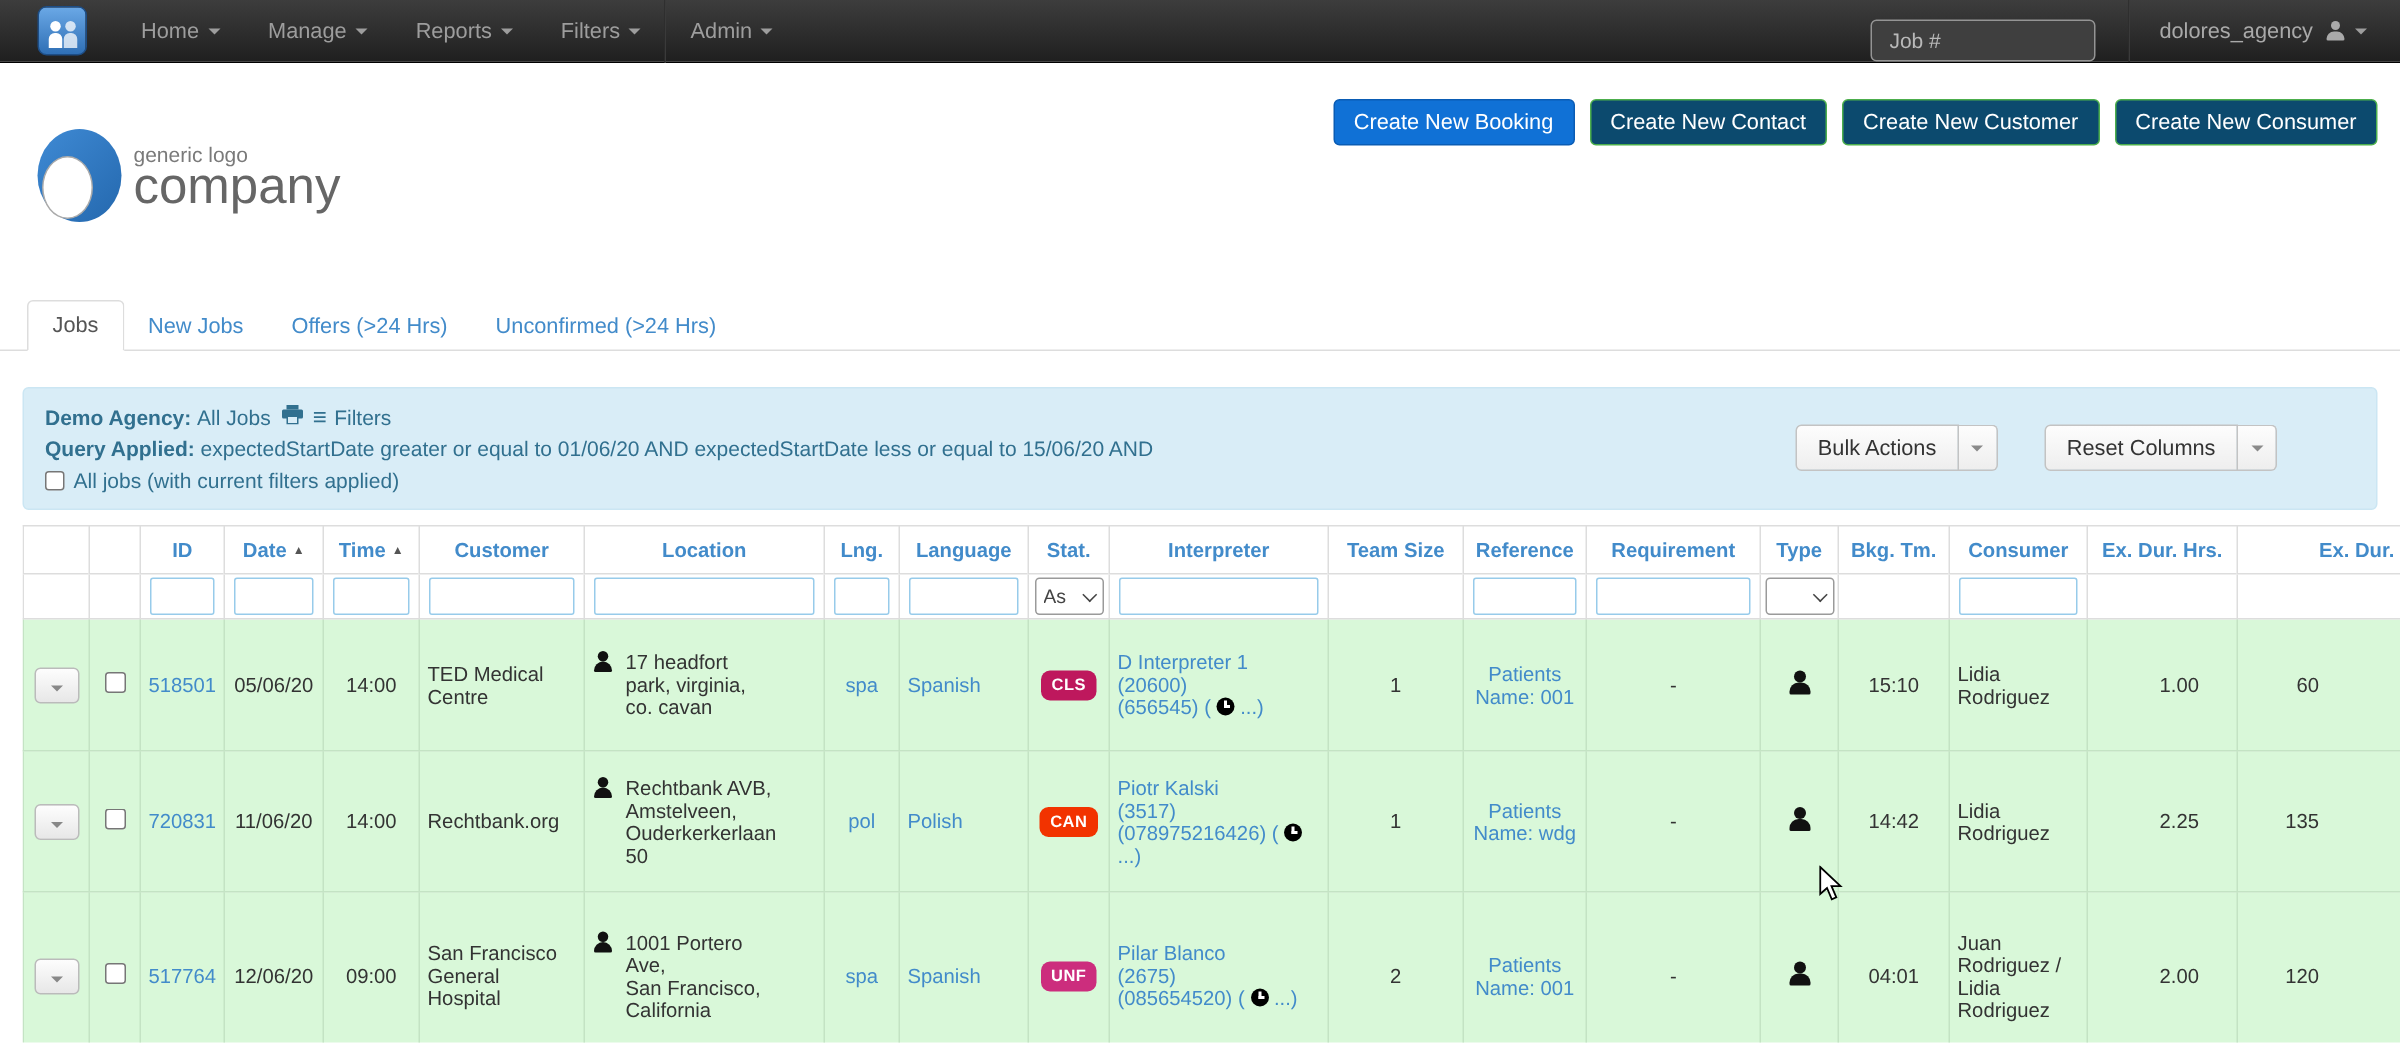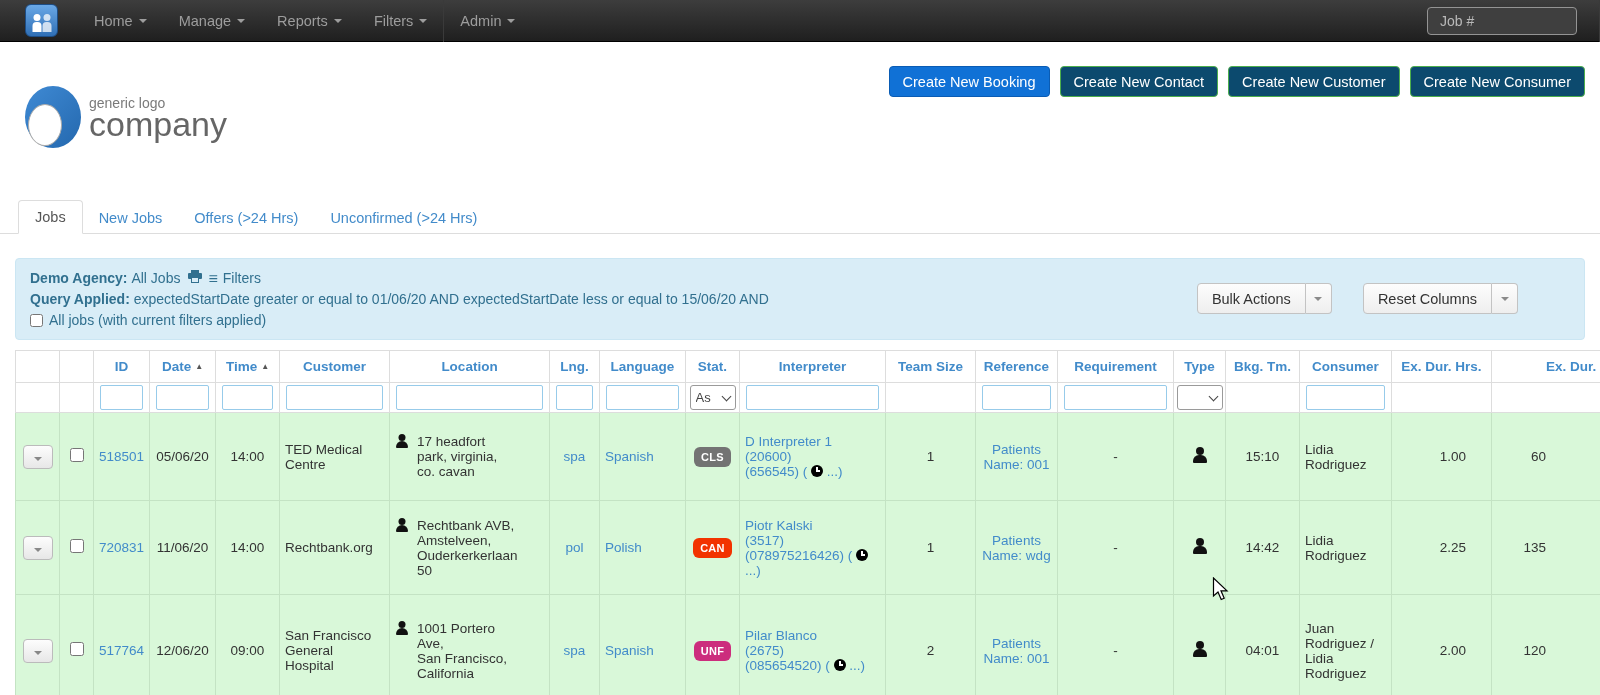--- a/index.html
+++ b/index.html
@@ -16,21 +16,21 @@
   .nav-logo .fig::before { content:''; position:absolute; top:-5px; left:50%; transform:translateX(-50%);
     width:7px; height:7px; border-radius:50%; background:#fff; }
   .nav-logo .fig::after { content:''; position:absolute; bottom:0; left:50%; transform:translateX(-50%);
     width:9px; height:10px; border-radius:4px 4px 0 0; background:#fff; }
   .nav-logo .fig.f1 { left:6px; } .nav-logo .fig.f2 { right:6px; opacity:.75; }
   .nav-menu { display:flex; align-items:center; height:100%; margin-left:20px; }
   .nav-item { display:flex; align-items:center; padding:0 16px; height:100%; cursor:pointer; }
   .caret-down { width:0; height:0; border-left:4px solid transparent; border-right:4px solid transparent;
     border-top:4px solid #9d9d9d; display:inline-block; margin-left:6px; }
   .nav-divider { width:1px; height:42px; background:#101010; border-right:1px solid #3a3a3a; }
-  .nav-right { margin-left:auto; display:flex; align-items:center; height:100%; }
+  .nav-right { margin-left:auto; display:flex; align-items:flex-end; height:100%; }
   .job-input { width:150px; height:28px; background:#3f3f3f; border:1px solid #949494; border-radius:4px;
     color:#ccc; font-size:14px; padding:0 12px; margin-right:22px; outline:none; font-family:inherit; }
   .job-input::placeholder { color:#b9b9b9; }
   .nav-user { display:flex; align-items:center; padding:0 22px 0 20px; height:100%; cursor:pointer; color:#a9a9a9; }
   .user-icon { position:relative; width:14px; height:13px; display:inline-block; margin-left:8px; }
   .user-icon::before { content:''; position:absolute; top:0; left:50%; transform:translateX(-50%);
     width:6px; height:6px; border-radius:50%; background:#a9a9a9; }
   .user-icon::after { content:''; position:absolute; bottom:0; left:50%; transform:translateX(-50%);
     width:12px; height:6px; border-radius:5px 5px 1px 1px; background:#a9a9a9; }
 
@@ -156,20 +156,25 @@
         </span>
         <span class="nav-divider"></span>
         <span class="nav-item">
           <span>Admin</span>
           <span class="caret-down"></span>
         </span>
       </div>
     <div class="nav-right">
       <input class="job-input" placeholder="Job #" style="">
       <span class="nav-divider"></span>
+      <div class="nav-user">
+        <span>dolores_agency</span>
+        <span class="user-icon"></span>
+        <span class="caret-down"></span>
+      </div>
     </div>
   </nav>
 
   <div class="header-row">
     <div class="header-actions">
         <button class="btn primary">Create New Booking</button>
         <button class="btn success">Create New Contact</button>
         <button class="btn success">Create New Customer</button>
         <button class="btn success">Create New Consumer</button>
       </div>
@@ -340,21 +345,21 @@
             <td class="c-loc">
               <div class="loc-flex">
                 <span class="person-icon"></span>
                 <div class="loc-text pre">17 headfort
 park, virginia,
 co. cavan</div>
               </div>
             </td>
             <td class="c-lng"><a class="link">spa</a></td>
             <td class="c-language"><a class="link">Spanish</a></td>
-            <td class="c-stat"><span class="badge" style="background: #737373;">CLS</span></td>
+            <td class="c-stat"><span class="badge" style="background: #be185d;">CLS</span></td>
             <td class="c-interp interp">
               <a class="link">
                 <div>D Interpreter 1</div>
                 <div>(20600)</div>
                 <div>(656545) ( <span class="clock-icon"></span> ...)</div>
               </a>
             </td>
             <td class="c-team">1</td>
             <td class="c-ref"><a class="link pre">Patients
 Name: 001</a></td>

